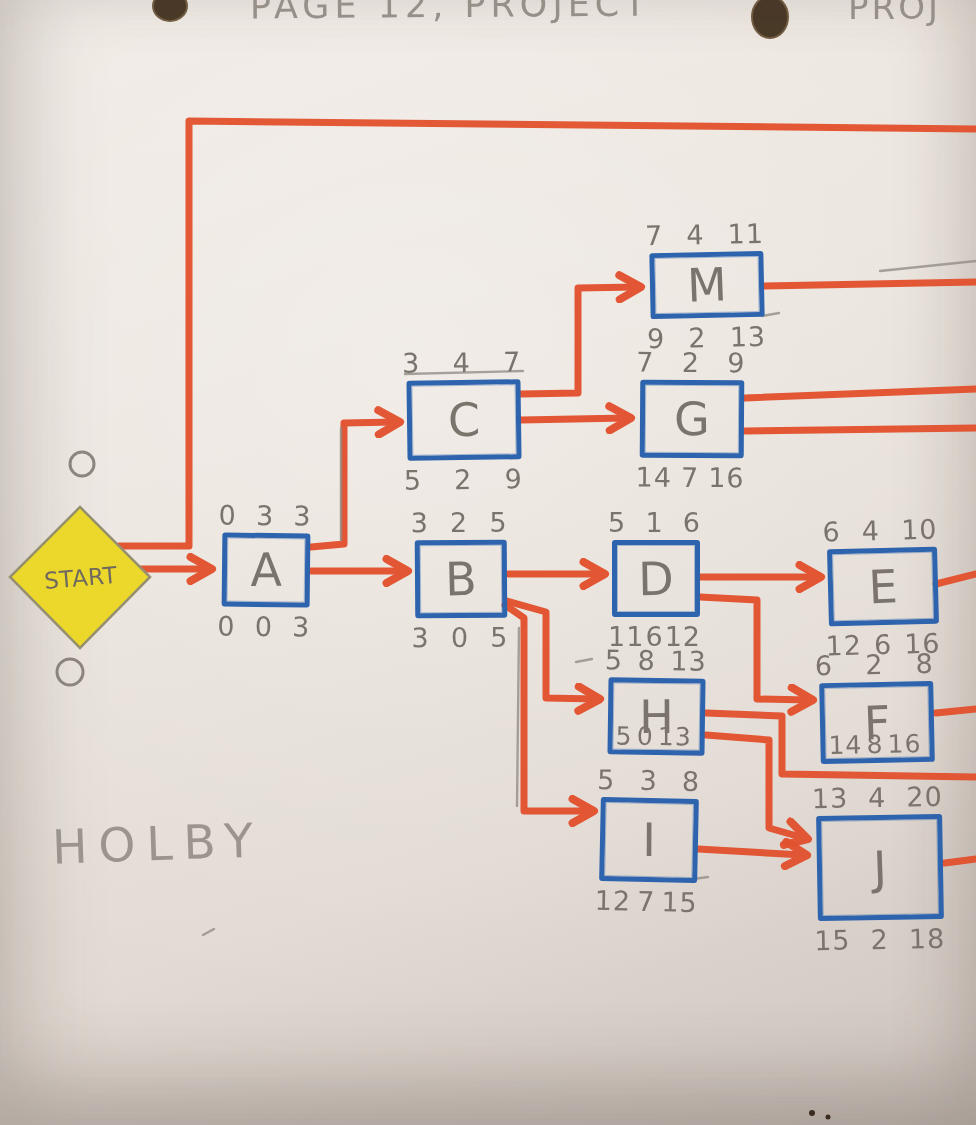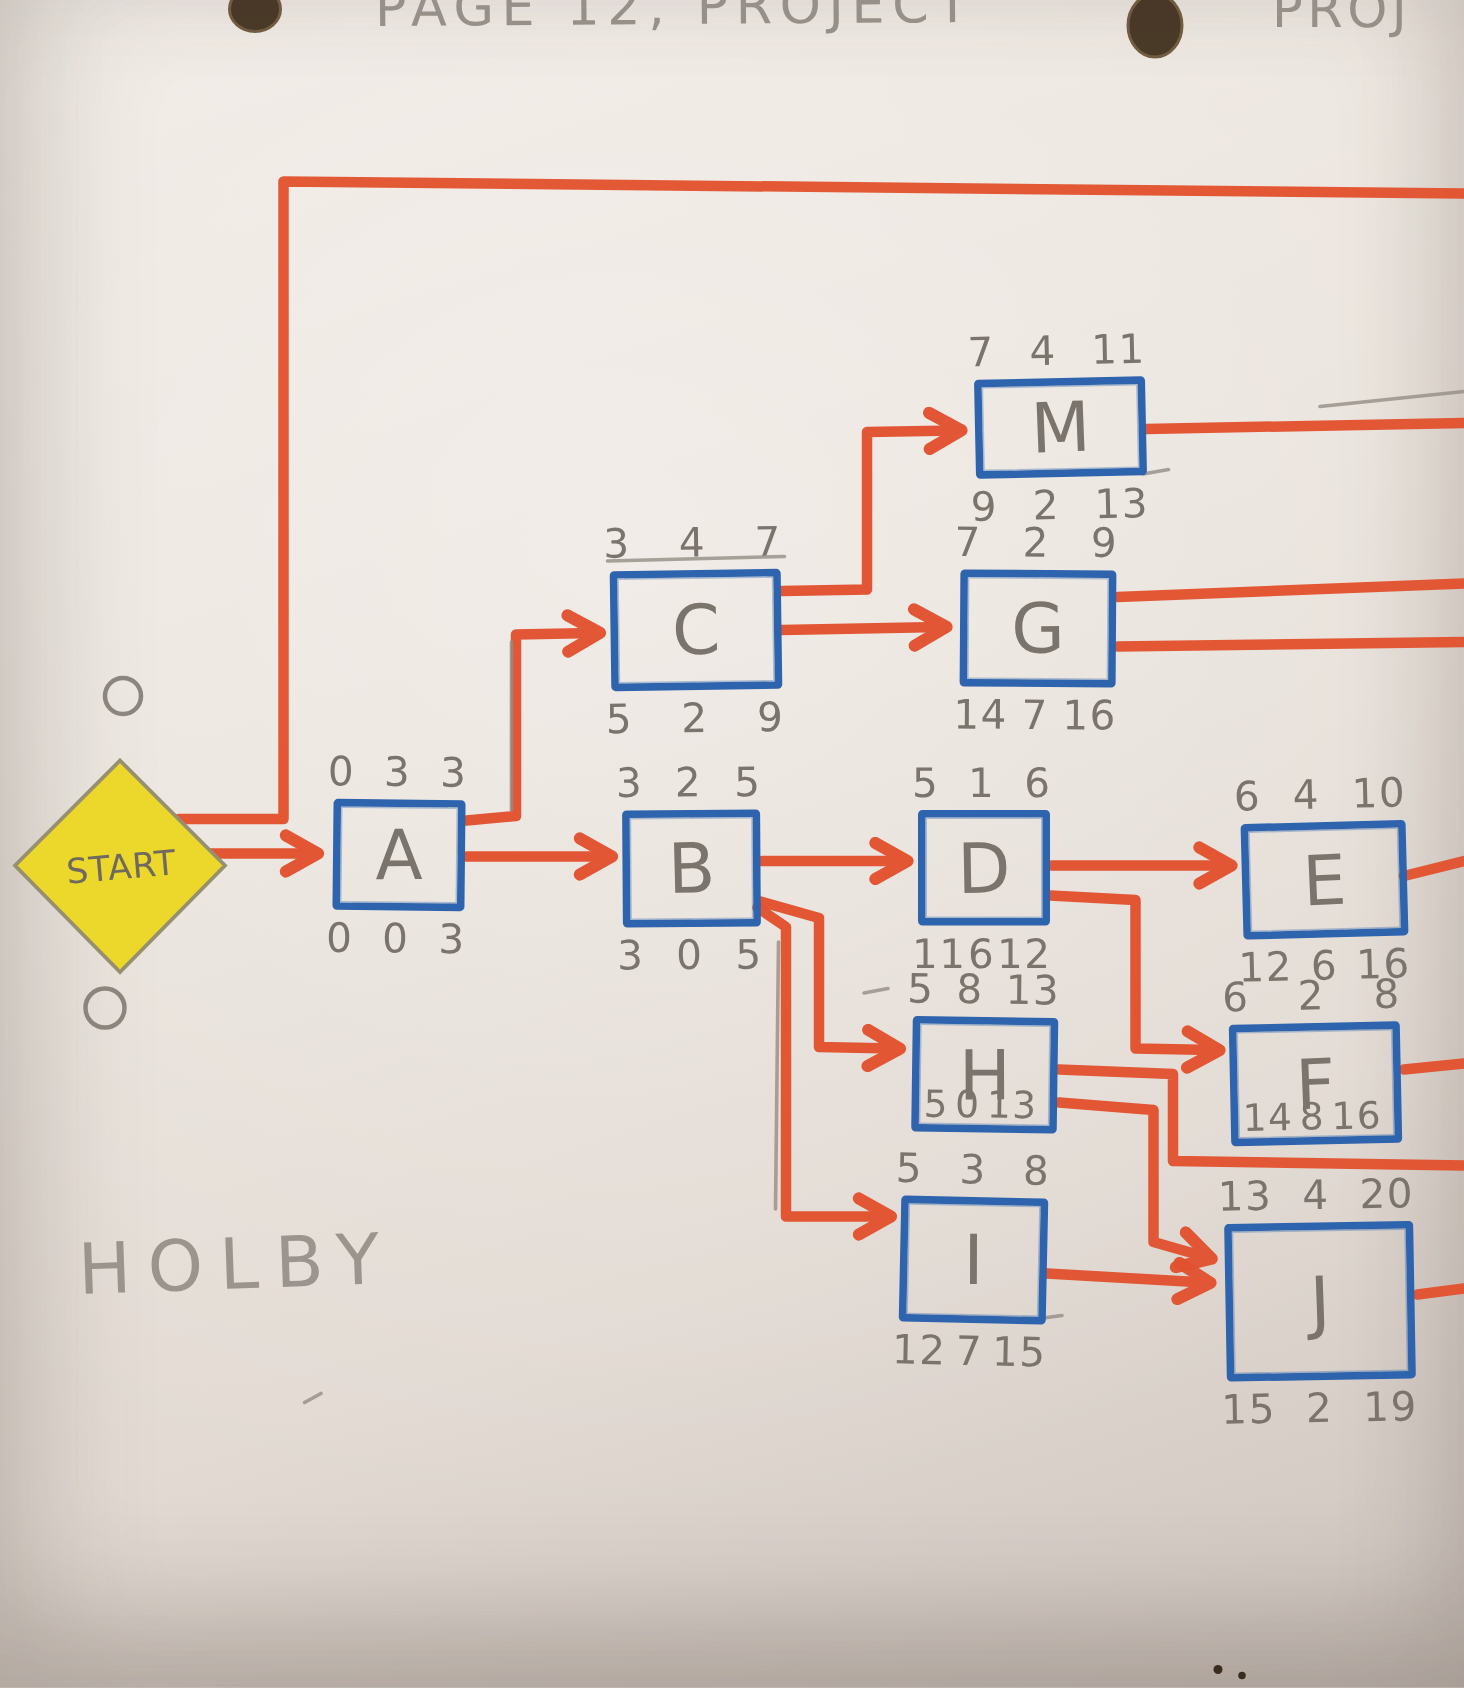--- a/index.html
+++ b/index.html
@@ -228,21 +228,21 @@
       <div class="node" style="left: 817px; top: 815px; width: 126px; height: 105px; transform: rotate(-1deg);">
         <div class="letter">J</div>
         <div class="numrow top">
           <span>13</span>
           <span>4</span>
           <span>20</span>
         </div>
         <div class="numrow bottom">
           <span>15</span>
           <span>2</span>
-          <span>19</span>
+          <span>18</span>
         </div>
       </div>
     </div>
 
   <div id="title-left" class="hand-title">PAGE 12, PROJECT</div>
   <div id="title-right" class="hand-title">PROJ</div>
   <div id="signature" class="hand-title">HOLBY</div>
 </div>
 
 </body></html>

